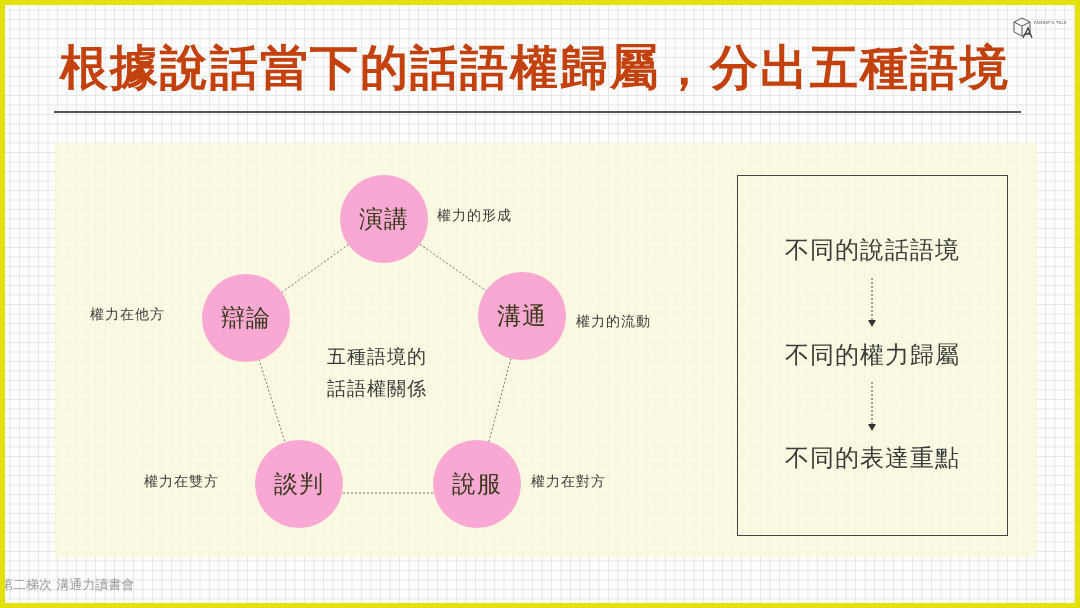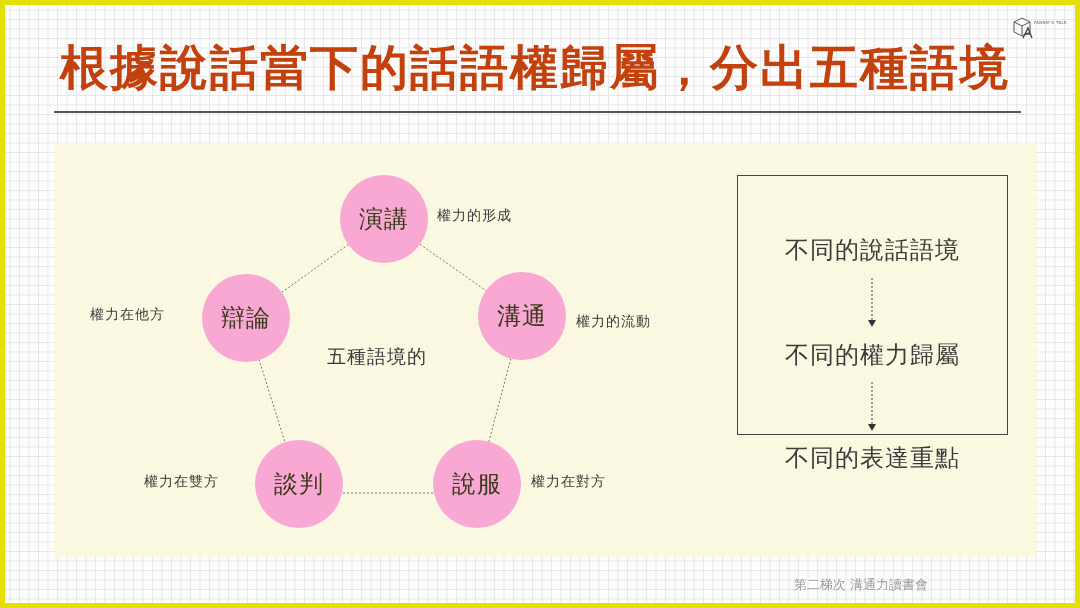--- a/index.html
+++ b/index.html
@@ -29,26 +29,26 @@
   }
   svg.connectors { position: absolute; left: 0; top: 0; width: 1080px; height: 608px; }
   .circle {
     position: absolute; width: 88px; height: 88px; border-radius: 50%;
     background: #f9a8d4; display: flex; align-items: center; justify-content: center;
     font-size: 24px; color: #3a3a1a; letter-spacing: 1px;
   }
   .clabel { position: absolute; font-size: 14px; color: #3b3b3b; white-space: nowrap; letter-spacing: 1px; }
   .center-text { position: absolute; left: 327px; top: 340px; font-size: 19px; color: #3b3b3b; line-height: 32px; letter-spacing: 1px; }
   .box {
-    position: absolute; left: 737px; top: 175px; width: 271px; height: 260px;
+    position: absolute; left: 737px; top: 175px; width: 271px; height: 361px;
     box-sizing: border-box; border: 1.5px solid #444;
   }
   .box-line { position: absolute; left: 0; width: 100%; text-align: center; font-size: 24px; color: #3b3b3b; letter-spacing: 1px; }
   .footer {
-    position: absolute; left: 0; width: 928px; top: 576px; text-align: right;
+    position: absolute; left: 0; width: 928px; top: 576px; text-align: left;
     font-family: "DejaVu Sans", sans-serif; font-size: 13px; color: #9a9a9a;
   }
 </style>
 </head>
 <body>
 
 <div class="frame"></div>
 
 <div class="logo">
   <svg width="22" height="24" viewBox="0 0 22 24">
@@ -90,20 +90,21 @@
 <div class="clabel" style="left:576px; top:305px;margin-top:8px;">權力的流動</div>
 
 <div class="circle" style="left:255px; top:440px;">談判</div>
 <div class="clabel" style="left:144px; top:473px;text-align:center;">權力在雙方</div>
 
 <div class="circle" style="left:433px; top:440px;">說服</div>
 <div class="clabel" style="left:531px; top:473px;">權力在對方</div>
 
 <div class="center-text">
   <div>五種語境的</div>
+  <div>話語權關係</div>
 </div>
 
 <div class="box">
   <div class="box-line" style="top:58px;">不同的說話語境</div>
   <div class="box-line" style="top:266px;">不同的表達重點</div>
   <div class="box-line" style="top:163px;">不同的權力歸屬</div>
 </div>
 
 <div class="footer">第二梯次 溝通力讀書會</div>
 

